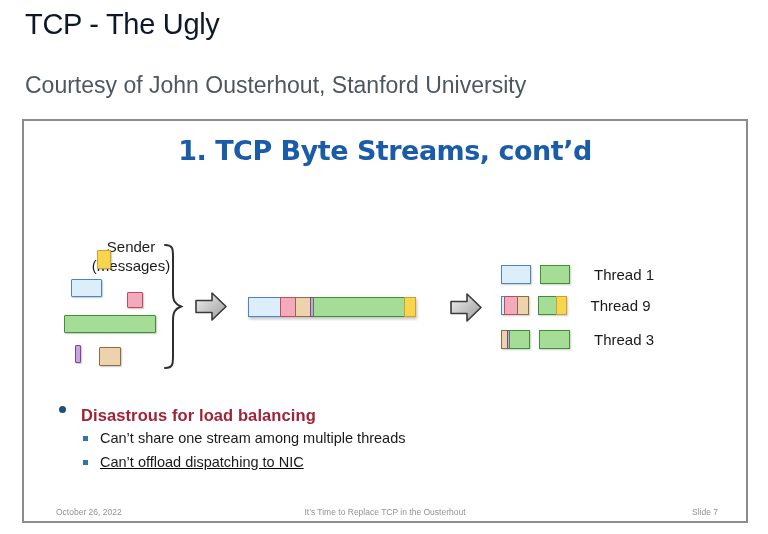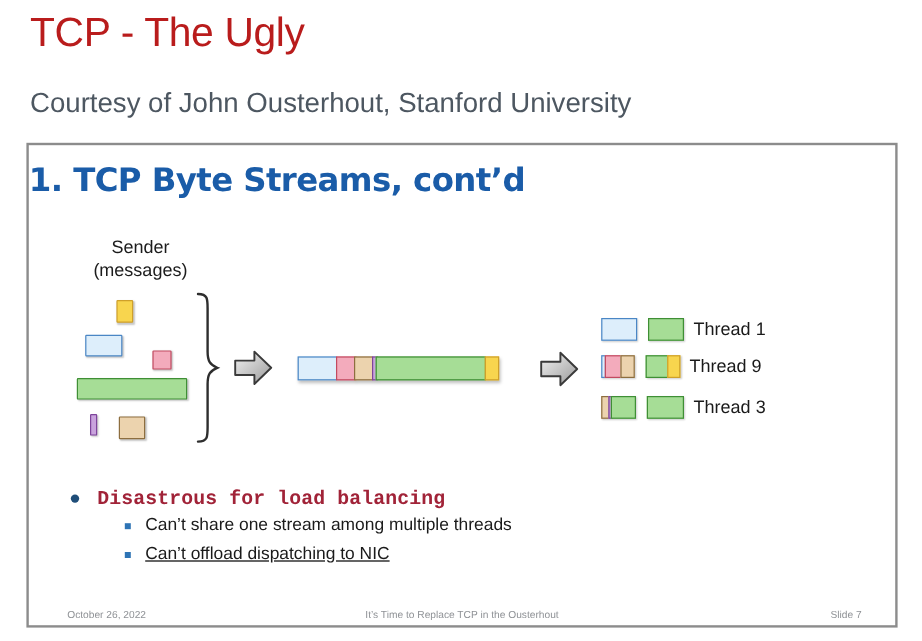--- a/index.html
+++ b/index.html
@@ -2,40 +2,40 @@
 <html><head>
 <meta charset="utf-8">
 <style>
   html,body{margin:0;padding:0;background:#ffffff;}
   #canvas{
     position:relative;width:768px;height:534px;background:#ffffff;
     font-family:"Liberation Sans",sans-serif;overflow:hidden;
   }
   .page-title{
     position:absolute;left:25px;top:8px;
-    font-size:34px;font-weight:400;color:#b91c1c;letter-spacing:-0.3px;
+    font-size:29px;font-weight:400;color:#0f172a;letter-spacing:-0.3px;
   }
   .page-subtitle{
     position:absolute;left:25px;top:72px;
     font-size:23px;font-weight:400;color:#4d5761;
   }
   .slide-box{
     position:absolute;left:22px;top:119px;width:726px;height:404px;
     border:2px solid #8c8c8c;background:#ffffff;box-sizing:border-box;
   }
   .slide-title{
-    position:absolute;left:0;top:14px;width:100%;
+    position:absolute;left:0;top:14px;width:100%;text-align:center;
     font-family:"DejaVu Sans",sans-serif;font-weight:bold;
     font-size:27px;color:#1a5ca8;letter-spacing:-0.5px;
   }
   .col-header{
     position:absolute;top:76px;width:140px;text-align:center;
     font-size:15px;line-height:19px;color:#1c1c1c;
   }
-  .col-sender{left:23px;}
+  .col-sender{left:37px;margin-top:40px;}
   .col-tcp{left:239px;}
   .col-receiver{left:483px;}
   .msg-block{
     position:absolute;box-sizing:border-box;border:1.5px solid;border-radius:1px;
     box-shadow:1px 1px 1.5px rgba(0,0,0,0.22);
   }
   .brace-svg{position:absolute;left:138px;top:122px;}
   .arrow-svg{position:absolute;}
   .arrow-1{left:171px;top:169px;}
   .arrow-2{left:426px;top:170px;}
@@ -43,32 +43,32 @@
     position:absolute;left:224px;top:176px;height:20px;display:flex;
     filter:drop-shadow(1px 2px 1.5px rgba(0,0,0,0.25));
   }
   .stream-seg{box-sizing:border-box;height:20px;border:1.5px solid;}
   .stream-seg + .stream-seg{margin-left:-1.5px;}
   .recv-row{position:absolute;left:477px;display:flex;align-items:center;}
   .recv-group{display:flex;box-shadow:1px 1px 1.5px rgba(0,0,0,0.2);}
   .recv-group + .recv-group{margin-left:9px;}
   .recv-seg{box-sizing:border-box;height:19px;border:1.5px solid;}
   .recv-seg + .recv-seg{margin-left:-1.5px;}
-  .recv-label{margin-left:8px;font-size:15px;color:#1a1a1a;white-space:nowrap;}
+  .recv-label{margin-left:24px;font-size:15px;color:#1a1a1a;white-space:nowrap;}
   .bullet-main{
-    position:absolute;left:35px;top:285px;display:flex;align-items:center;font-family:Liberation Mono, monospace;
+    position:absolute;left:35px;top:285px;display:flex;
   }
   .bullet-dot{
     width:7px;height:7px;border-radius:50%;background:#1f4e79;margin-right:15px;flex:none;
   }
   .bullet-main-text{
     font-size:16.5px;font-weight:bold;color:#a12338;letter-spacing:0.1px;
   }
   .bullet-sub{
-    position:absolute;left:80px;display:flex;align-items:center;
+    position:absolute;left:59px;display:flex;align-items:center;
   }
   .sub-1{top:309px;} .sub-2{top:333px;text-decoration:underline;}
   .bullet-square{
     width:5px;height:5px;background:#2e74b5;margin-right:12px;flex:none;
   }
   .bullet-sub-text{font-size:14.5px;color:#1a1a1a;}
   .slide-footer{
     position:absolute;left:0;top:386px;width:100%;height:14px;
     font-size:8.5px;color:#8f9296;
   }

